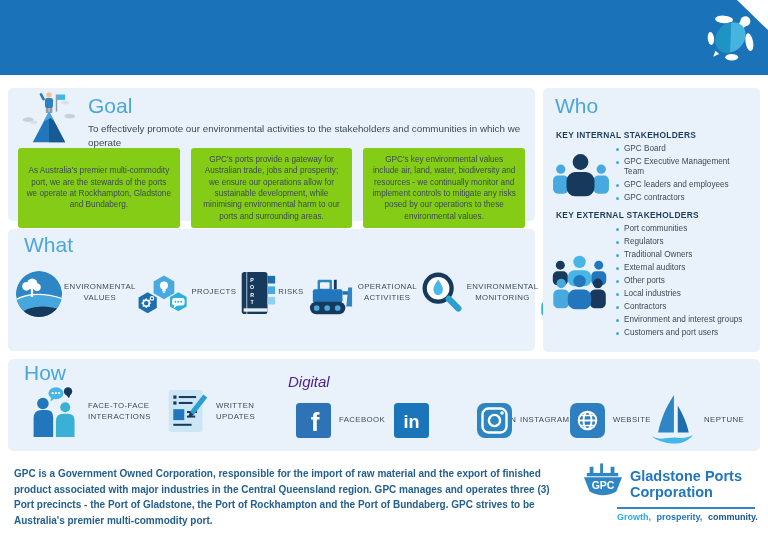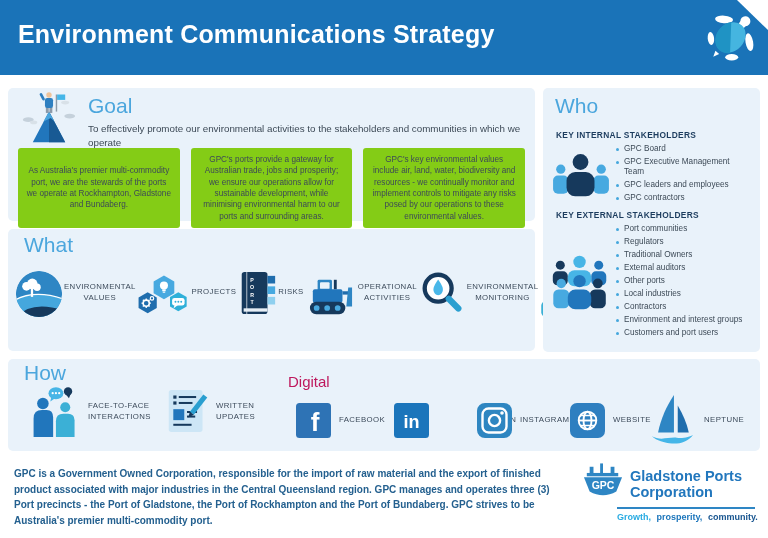--- a/index.html
+++ b/index.html
@@ -50,21 +50,21 @@
               border-radius:50%;background:#45a7dd;}
   .stake-icon{flex-shrink:0;margin-right:4px;}
   
   .how-title{left:16px;top:2px;}
   .how-label{font-size:7.8px;letter-spacing:.4px;color:#3c4a5a;line-height:1.35;}
   .f2f-icon{position:absolute;left:20px;top:24px;}
   .f2f-label{position:absolute;left:80px;top:42px;width:72px;}
   .wr-icon{position:absolute;left:158px;top:28px;}
   .wr-label{position:absolute;left:208px;top:42px;width:48px;}
   .digital-heading{position:absolute;left:280px;top:14px;margin:0;font-size:15px;
-                   font-weight:400;color:#be185d;}
+                   font-weight:400;color:#4c1d95;font-style:italic;}
   .channel{position:absolute;top:44px;display:flex;align-items:center;gap:8px;}
   .ch-fb{left:288px;} .ch-li{left:386px;gap:48px;} .ch-ig{left:469px;} .ch-web{left:562px;}
   .ch-nep{left:640px;top:34px;}
   
   .footer-text{position:absolute;left:14px;top:466px;width:556px;margin:0;font-size:10px;
                font-weight:bold;color:#24608f;line-height:1.55;}
   .logo{position:absolute;left:581px;top:462px;width:178px;}
   .logo-row{display:flex;}
   .logo-name{margin-left:5px;padding-top:7px;font-size:14.5px;font-weight:bold;
              color:#2277bd;line-height:1.07;}
@@ -73,21 +73,20 @@
   .tag-growth{color:#29abe2;margin-right:3px;}
   .tag-prosperity{color:#1b75bb;margin-right:3px;}
   .tag-community{color:#17548f;}
 </style>
 </head>
 <body>
 
 <div class="page">
 
   <div class="header">
-    <h1>Environment Communications Strategy</h1>
     <svg class="turtle" viewBox="0 0 56 56" width="56" height="56">
       <g transform="rotate(42 28 28)">
         <g fill="#ffffff">
           <circle cx="28" cy="8" r="5"></circle>
           <rect x="24.5" y="9" width="7" height="6" rx="2"></rect>
           <ellipse cx="11" cy="21" rx="9" ry="3.8" transform="rotate(-38 11 21)"></ellipse>
           <ellipse cx="45" cy="21" rx="9" ry="3.8" transform="rotate(38 45 21)"></ellipse>
           <ellipse cx="14" cy="44" rx="6.5" ry="3.2" transform="rotate(42 14 44)"></ellipse>
           <ellipse cx="42" cy="44" rx="6.5" ry="3.2" transform="rotate(-42 42 44)"></ellipse>
           <polygon points="25.5,50 30.5,50 28,56"></polygon>

